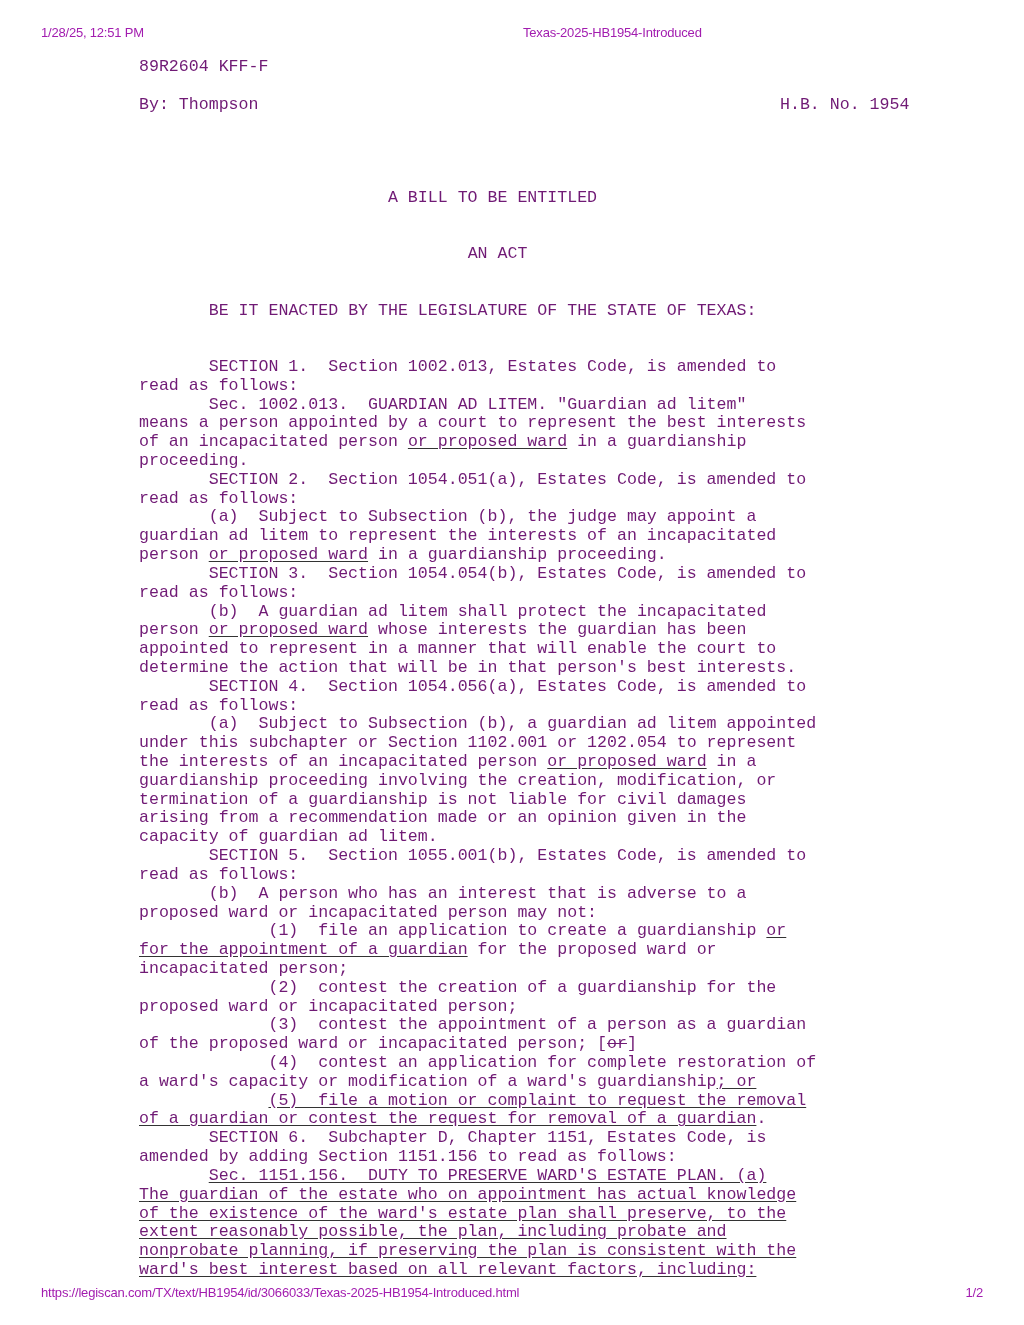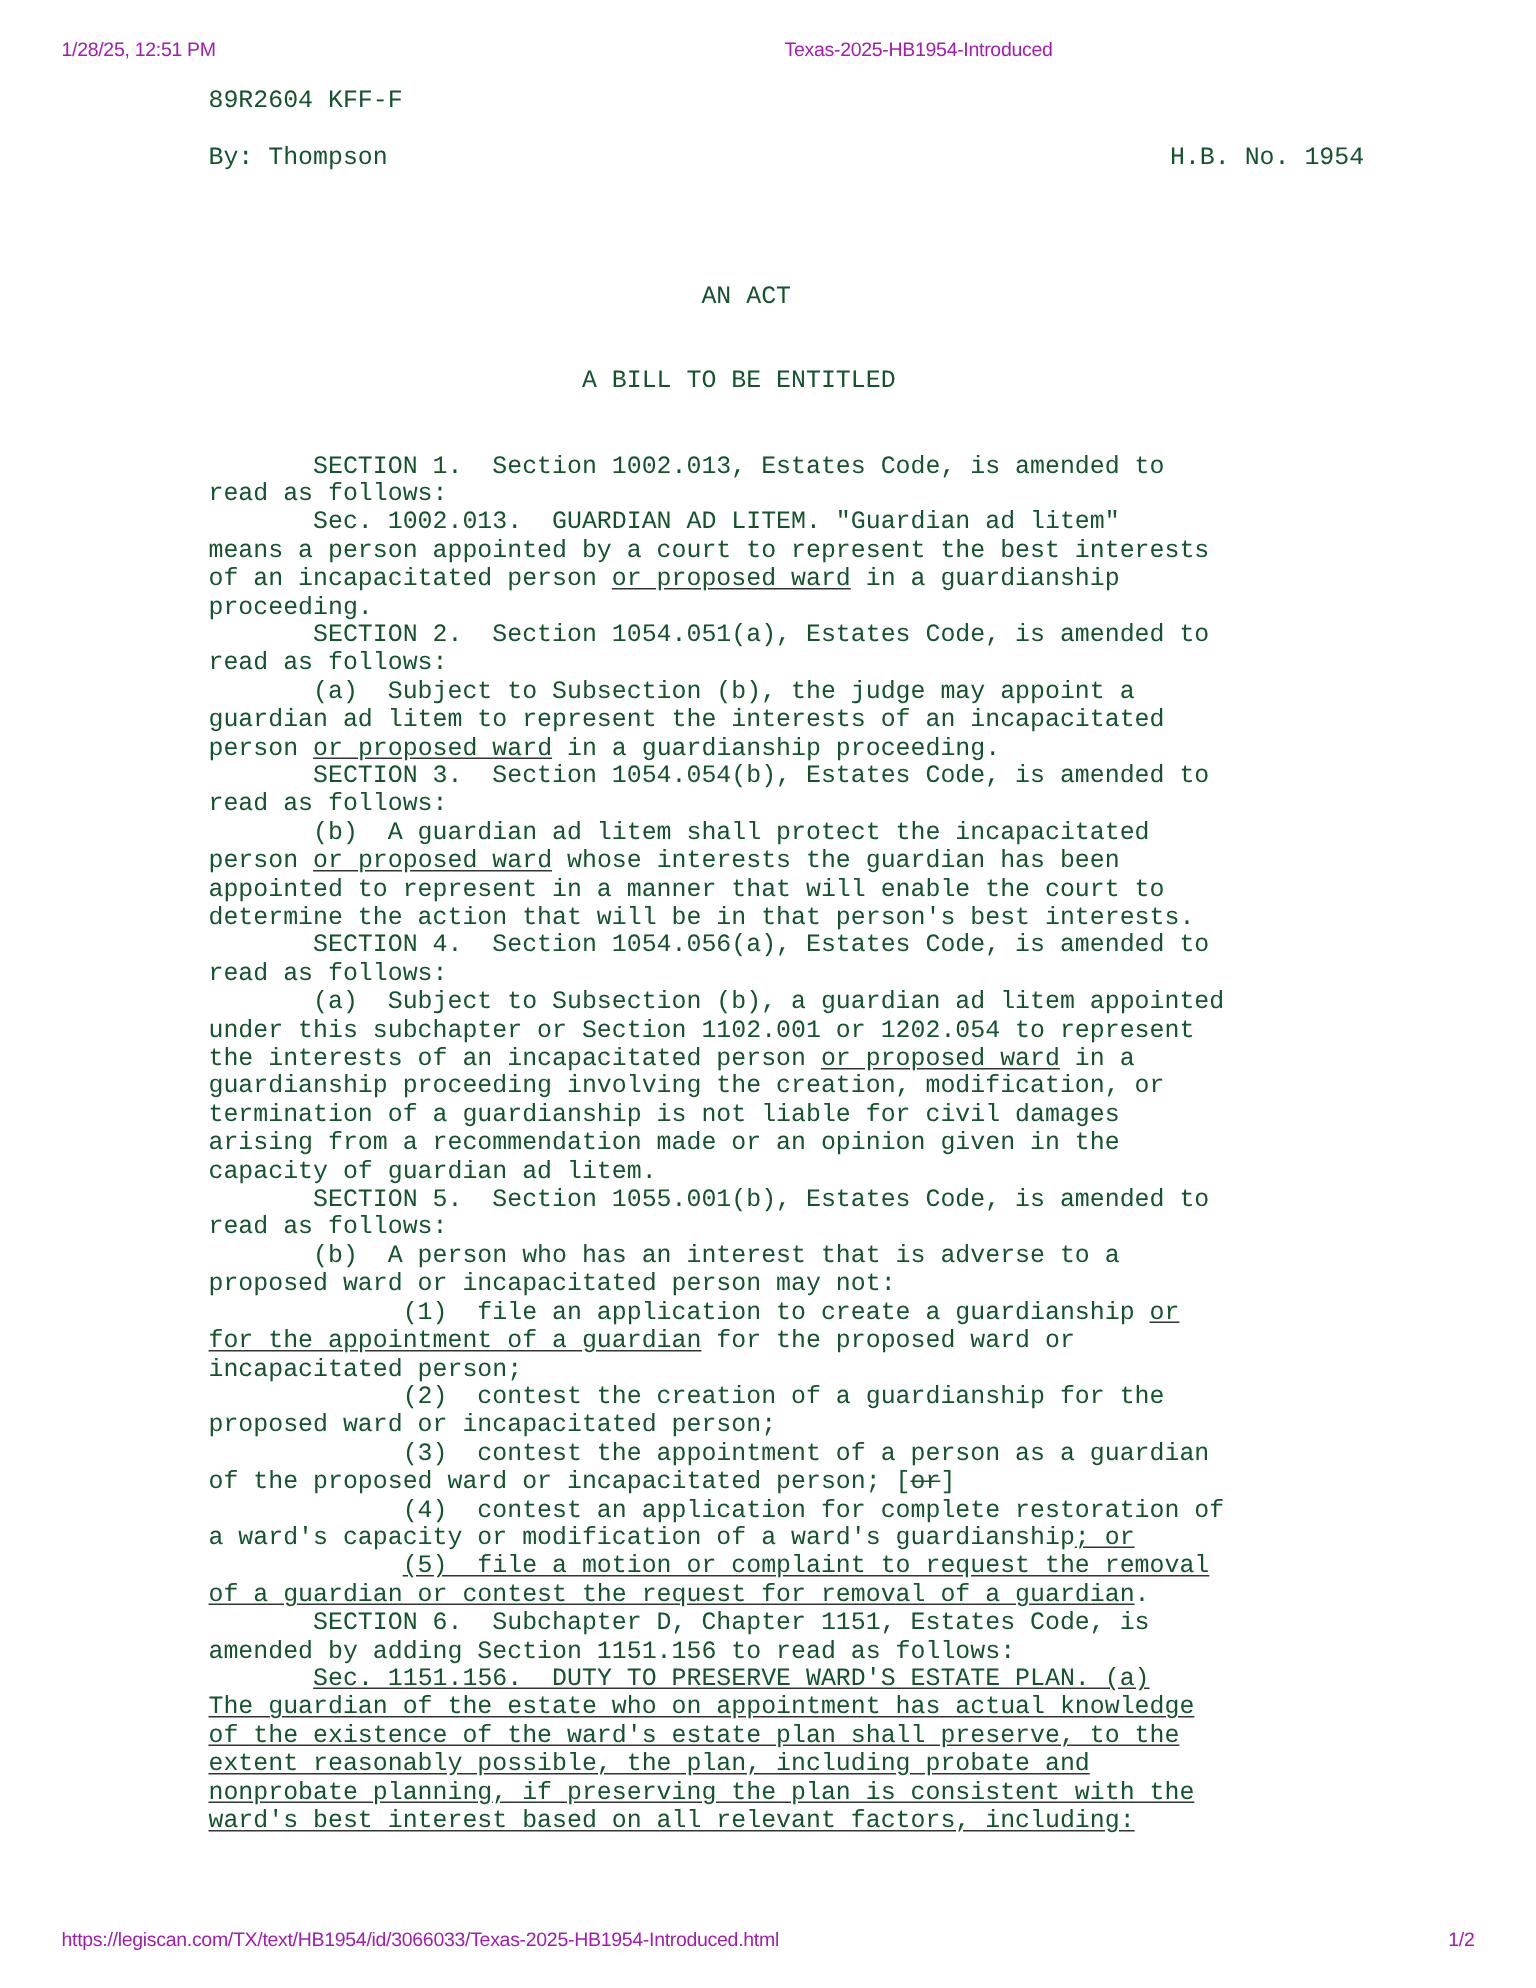--- a/index.html
+++ b/index.html
@@ -11,21 +11,21 @@
   .hdr-left { left: 41px; }
   .hdr-center { left: 523px; }
   .ftr {
     position: absolute; top: 1285px; font-family: "Liberation Sans", sans-serif;
     font-size: 13px; color: #a21caf; letter-spacing: -0.2px;
   }
   .ftr-left { left: 41px; }
   .ftr-right { right: 41px; margin-left: 28px; }
   .mono {
     font-family: "Liberation Mono", "DejaVu Sans Mono", monospace;
-    font-size: 16.6px; color: #14532d; white-space: pre;
+    font-size: 16.6px; color: #701a75; white-space: pre;
   }
   .meta { position: absolute; left: 139px; }
   .draft { top: 57px; }
   .author { top: 95px; }
   .billno { position: absolute; top: 95px; left: 780px; }
   .body {
     position: absolute; left: 139px; top: 151px; width: 740px;
     line-height: 18.82px;
   }
   .line { display: block; height: 18.82px; }
@@ -36,19 +36,20 @@
 <body>
 
 <div class="hdr hdr-left">1/28/25, 12:51 PM</div>
 <div class="hdr hdr-center">Texas-2025-HB1954-Introduced</div>
 
 <div class="mono meta draft">89R2604 KFF-F</div>
 <div class="mono meta author">By: Thompson</div>
 <div class="mono billno">H.B. No. 1954</div>
 
 <div class="mono body">
+  <span class="line"><span>                         </span><span>A BILL TO BE ENTITLED</span></span>
   <span class="line"><span>                                 </span><span>AN ACT</span></span>
-  <span class="line"><span>                         </span><span>A BILL TO BE ENTITLED</span></span>
+  <span class="line"><span>       </span><span>BE IT ENACTED BY THE LEGISLATURE OF THE STATE OF TEXAS:</span></span>
   <div id="bill-lines"><span class="line"><span>       SECTION 1.  Section 1002.013, Estates Code, is amended to</span></span><span class="line"><span>read as follows:</span></span><span class="line"><span>       Sec. 1002.013.  GUARDIAN AD LITEM. "Guardian ad litem"</span></span><span class="line"><span>means a person appointed by a court to represent the best interests</span></span><span class="line"><span>of an incapacitated person </span><u>or proposed ward</u><span> in a guardianship</span></span><span class="line"><span>proceeding.</span></span><span class="line"><span>       SECTION 2.  Section 1054.051(a), Estates Code, is amended to</span></span><span class="line"><span>read as follows:</span></span><span class="line"><span>       (a)  Subject to Subsection (b), the judge may appoint a</span></span><span class="line"><span>guardian ad litem to represent the interests of an incapacitated</span></span><span class="line"><span>person </span><u>or proposed ward</u><span> in a guardianship proceeding.</span></span><span class="line"><span>       SECTION 3.  Section 1054.054(b), Estates Code, is amended to</span></span><span class="line"><span>read as follows:</span></span><span class="line"><span>       (b)  A guardian ad litem shall protect the incapacitated</span></span><span class="line"><span>person </span><u>or proposed ward</u><span> whose interests the guardian has been</span></span><span class="line"><span>appointed to represent in a manner that will enable the court to</span></span><span class="line"><span>determine the action that will be in that person's best interests.</span></span><span class="line"><span>       SECTION 4.  Section 1054.056(a), Estates Code, is amended to</span></span><span class="line"><span>read as follows:</span></span><span class="line"><span>       (a)  Subject to Subsection (b), a guardian ad litem appointed</span></span><span class="line"><span>under this subchapter or Section 1102.001 or 1202.054 to represent</span></span><span class="line"><span>the interests of an incapacitated person </span><u>or proposed ward</u><span> in a</span></span><span class="line"><span>guardianship proceeding involving the creation, modification, or</span></span><span class="line"><span>termination of a guardianship is not liable for civil damages</span></span><span class="line"><span>arising from a recommendation made or an opinion given in the</span></span><span class="line"><span>capacity of guardian ad litem.</span></span><span class="line"><span>       SECTION 5.  Section 1055.001(b), Estates Code, is amended to</span></span><span class="line"><span>read as follows:</span></span><span class="line"><span>       (b)  A person who has an interest that is adverse to a</span></span><span class="line"><span>proposed ward or incapacitated person may not:</span></span><span class="line"><span>             (1)  file an application to create a guardianship </span><u>or</u></span><span class="line"><u>for the appointment of a guardian</u><span> for the proposed ward or</span></span><span class="line"><span>incapacitated person;</span></span><span class="line"><span>             (2)  contest the creation of a guardianship for the</span></span><span class="line"><span>proposed ward or incapacitated person;</span></span><span class="line"><span>             (3)  contest the appointment of a person as a guardian</span></span><span class="line"><span>of the proposed ward or incapacitated person; [</span><s>or</s><span>]</span></span><span class="line"><span>             (4)  contest an application for complete restoration of</span></span><span class="line"><span>a ward's capacity or modification of a ward's guardianship</span><u>; or</u></span><span class="line"><span>             </span><u>(5)  file a motion or complaint to request the removal</u></span><span class="line"><u>of a guardian or contest the request for removal of a guardian</u><span>.</span></span><span class="line"><span>       SECTION 6.  Subchapter D, Chapter 1151, Estates Code, is</span></span><span class="line"><span>amended by adding Section 1151.156 to read as follows:</span></span><span class="line"><span>       </span><u>Sec. 1151.156.  DUTY TO PRESERVE WARD'S ESTATE PLAN. (a)</u></span><span class="line"><u>The guardian of the estate who on appointment has actual knowledge</u></span><span class="line"><u>of the existence of the ward's estate plan shall preserve, to the</u></span><span class="line"><u>extent reasonably possible, the plan, including probate and</u></span><span class="line"><u>nonprobate planning, if preserving the plan is consistent with the</u></span><span class="line"><u>ward's best interest based on all relevant factors, including:</u></span></div>
 </div>
 
 <div class="ftr ftr-left">https://legiscan.com/TX/text/HB1954/id/3066033/Texas-2025-HB1954-Introduced.html</div>
 <div class="ftr ftr-right">1/2</div>
 
 </body></html>

